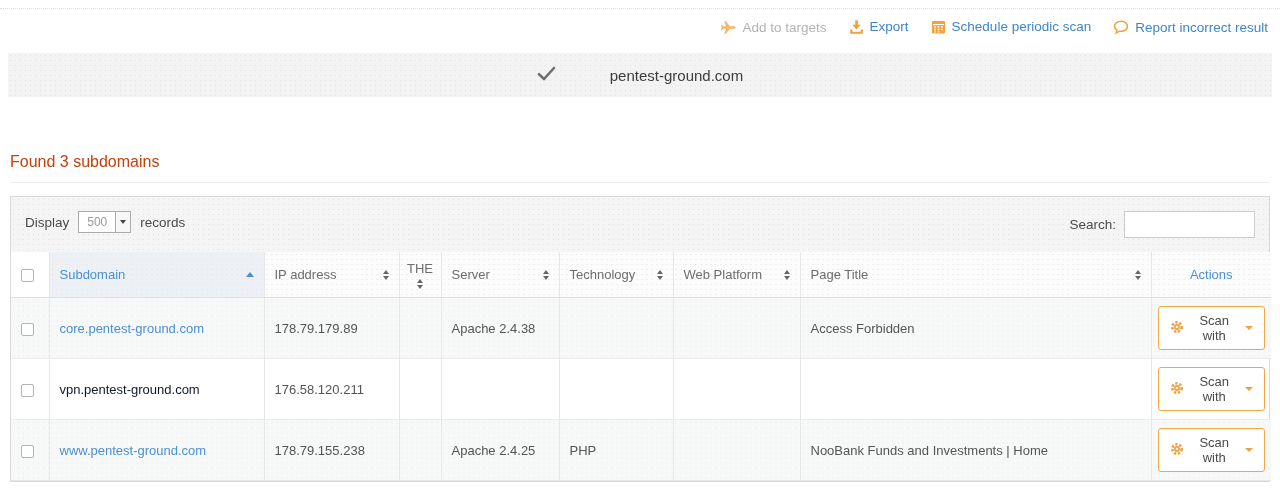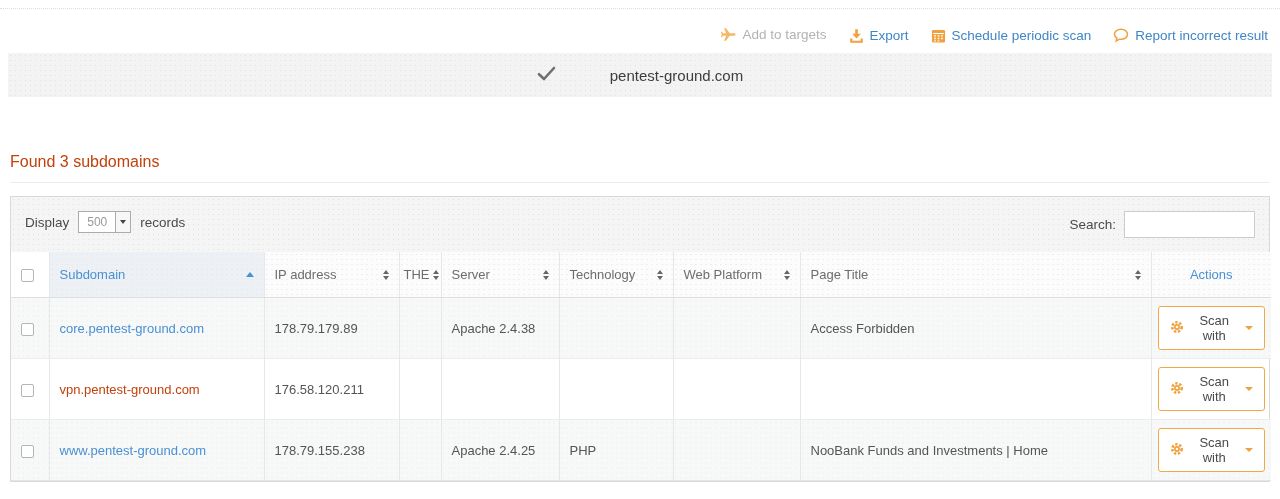--- a/index.html
+++ b/index.html
@@ -5,21 +5,21 @@
   * { box-sizing: border-box; margin: 0; padding: 0; }
   html,body { width:1280px; height:499px; background:#fff; overflow:hidden;
     font-family:"Liberation Sans","DejaVu Sans",sans-serif; color:#555; }
   .container { padding:8px 10px 0 10px; }
 
   
   .page-title { font-size:23px; font-weight:400; color:#3879bd; padding:4px 0 10px 0; }
   .title-divider { border:none; border-top:1px dotted #ddd; margin:0 -10px; }
 
   
-  .toolbar { display:flex; justify-content:flex-end; align-items:flex-end; gap:22px; padding:10px 2px 0 0; height:34px; }
+  .toolbar { display:flex; justify-content:flex-end; align-items:flex-start; gap:22px; padding:10px 2px 0 0; height:34px; }
   .tool-link { display:inline-flex; align-items:center; gap:6px; font-size:13.5px; color:#3f86c6; text-decoration:none; cursor:pointer; }
   .tool-link.disabled { color:#b3b3b3; cursor:default; }
   .tool-link svg { display:block; }
 
   
   .dots { background-image: radial-gradient(#e2e2e2 0.8px, transparent 0.9px); background-size:5px 5px; }
 
   
   .target-banner { margin:10px -2px 0 -2px; height:44px; background-color:#f3f3f3;
     display:flex; align-items:center; justify-content:center; gap:9px; }
@@ -42,26 +42,26 @@
 
   
   table { width:100%; border-collapse:collapse; table-layout:fixed; }
   th, td { border-left:1px solid #e7e7e7; font-size:13px; }
   th:first-child, td:first-child { border-left:none; }
   thead th { background-color:#fcfcfc; border-bottom:1px solid #dedede; padding:15px 10px; font-weight:400; color:#6d6d6d; text-align:left; cursor:pointer; }
   thead th.sorted { background-color:#edf1f6; color:#4a90d2; }
   thead th.th-actions { color:#4a90d2; text-align:center; cursor:default; }
   .th-inner { display:flex; align-items:center; justify-content:space-between; gap:4px; }
   .th-inner.center { justify-content:center; }
-  .th-stack { display:flex; flex-direction:row; align-items:center; gap:3px; padding:0; }
+  .th-stack { display:flex; flex-direction:column; align-items:center; gap:3px; padding:0; }
   tbody td { padding:13px 10px; color:#555; border-bottom:1px solid #ececec; }
   tbody tr.striped td { background-color:#f7f8f8; background-image:radial-gradient(#e9e9e9 0.8px, transparent 0.9px); background-size:5px 5px; }
   tbody tr:last-child td { border-bottom:1px solid #e4e4e4; }
   a.subdomain-link { color:#4a90d2; text-decoration:none; cursor:pointer; }
-  .subdomain-plain { color:#c2410c; }
+  .subdomain-plain { color:#0f172a; }
   td.td-actions { text-align:center; padding:8px 6px; }
 
   
   .cbx { width:13px; height:13px; border:1px solid #b5b5b5; border-radius:2px; background:#fefefe; display:inline-block; cursor:pointer; }
   th .cbx, td .cbx { vertical-align:middle; }
 
   
   .tri-up, .tri-down { width:0; height:0; border-left:4px solid transparent; border-right:4px solid transparent; }
   .tri-up { border-bottom:5px solid #666; }
   .tri-down { border-top:5px solid #666; }

